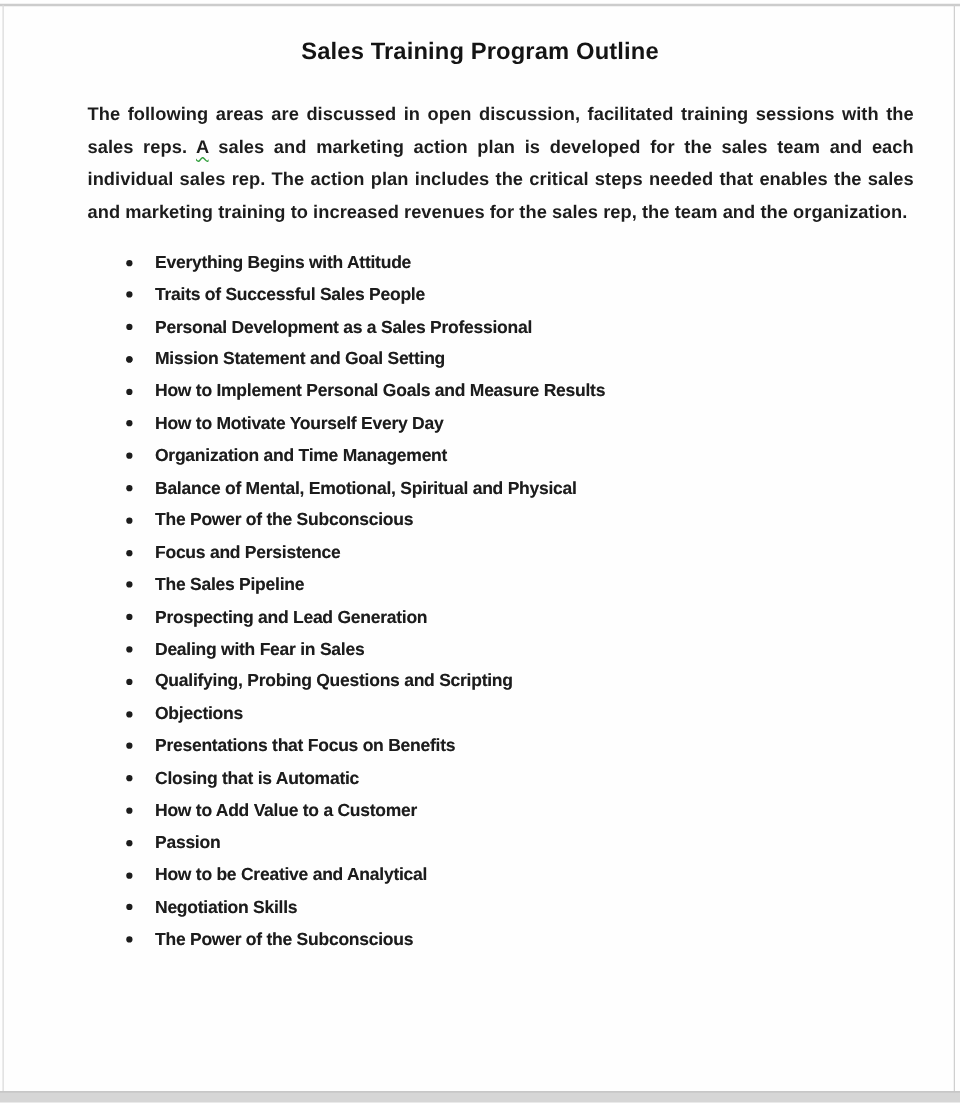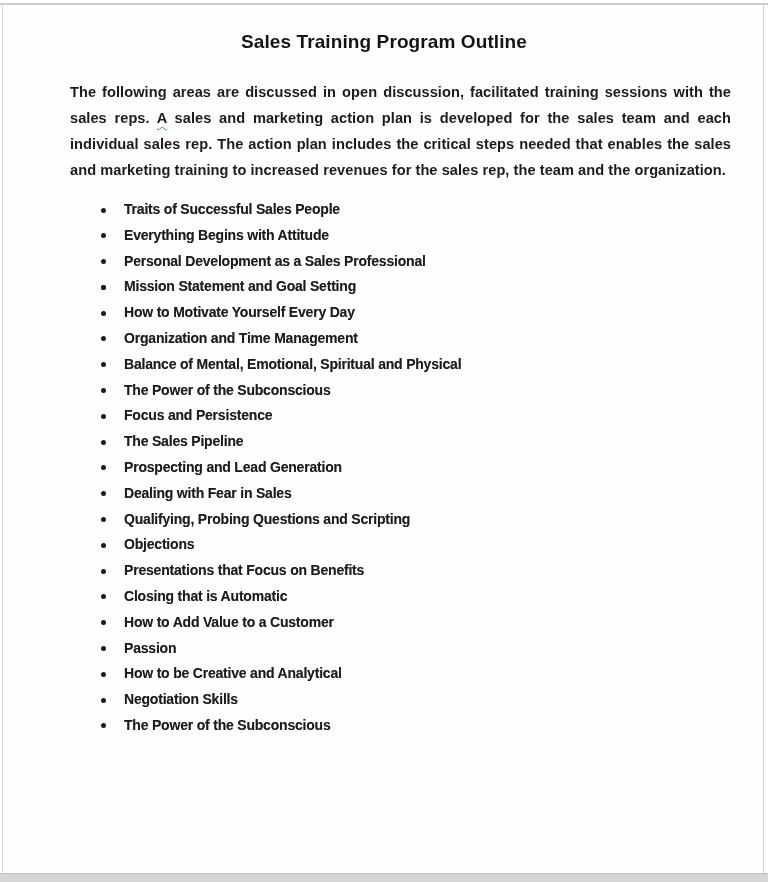--- a/index.html
+++ b/index.html
@@ -104,25 +104,26 @@
 <div class="page">
   <div class="edge-top"></div>
   <div class="edge-left"></div>
   <div class="edge-right"></div>
 
   <h1 class="title">Sales Training Program Outline</h1>
 
   <p class="intro"><span>The following areas are discussed in open discussion, facilitated training sessions with the sales reps. </span><span class="marked">A</span><span> sales and marketing action plan is developed for the sales team and each individual sales rep. The action plan includes the critical steps needed that enables the sales and marketing training to increased revenues for the sales rep, the team and the organization.</span></p>
 
   <ul class="outline-list">
+    <li><span class="bullet"></span><span>Everything Begins with Attitude</span></li>
     <li><span class="bullet"></span><span>Traits of Successful Sales People</span></li>
-    <li><span class="bullet"></span><span>Everything Begins with Attitude</span></li>
     <li><span class="bullet"></span><span>Personal Development as a Sales Professional</span></li>
     <li><span class="bullet"></span></li>
     <li><span class="bullet"></span><span>Mission Statement and Goal Setting</span></li>
+    <li><span class="bullet"></span><span>How to Implement Personal Goals and Measure Results</span></li>
     <li><span class="bullet"></span><span>How to Motivate Yourself Every Day</span></li>
     <li><span class="bullet"></span><span>Organization and Time Management</span></li>
     <li><span class="bullet"></span><span>Balance of Mental, Emotional, Spiritual and Physical</span></li>
     <li><span class="bullet"></span><span>The Power of the Subconscious</span></li>
     <li><span class="bullet"></span><span>Focus and Persistence</span></li>
     <li><span class="bullet"></span><span>The Sales Pipeline</span></li>
     <li><span class="bullet"></span><span>Prospecting and Lead Generation</span></li>
     <li><span class="bullet"></span><span>Dealing with Fear in Sales</span></li>
     <li><span class="bullet"></span><span>Qualifying, Probing Questions and Scripting</span></li>
     <li><span class="bullet"></span><span>Objections</span></li>

